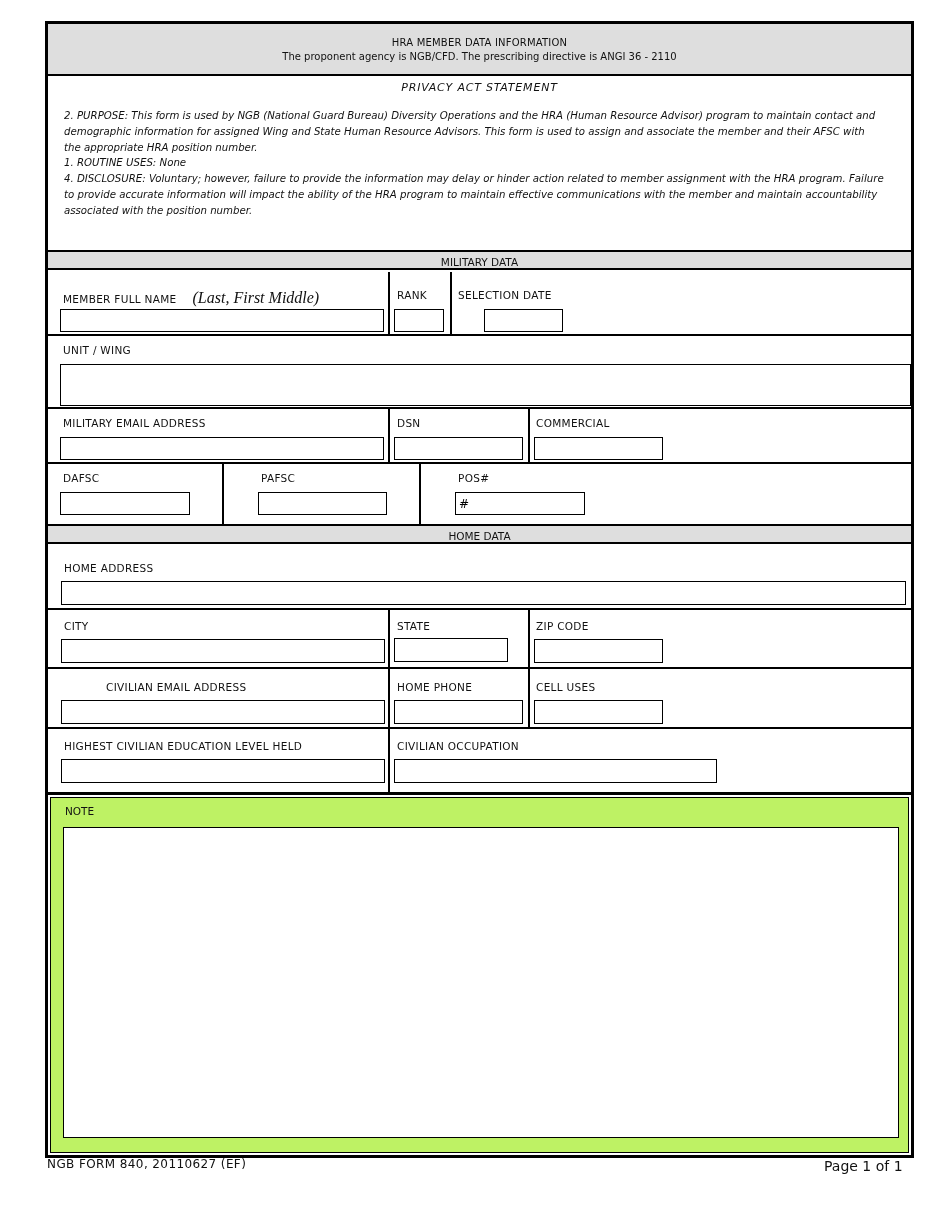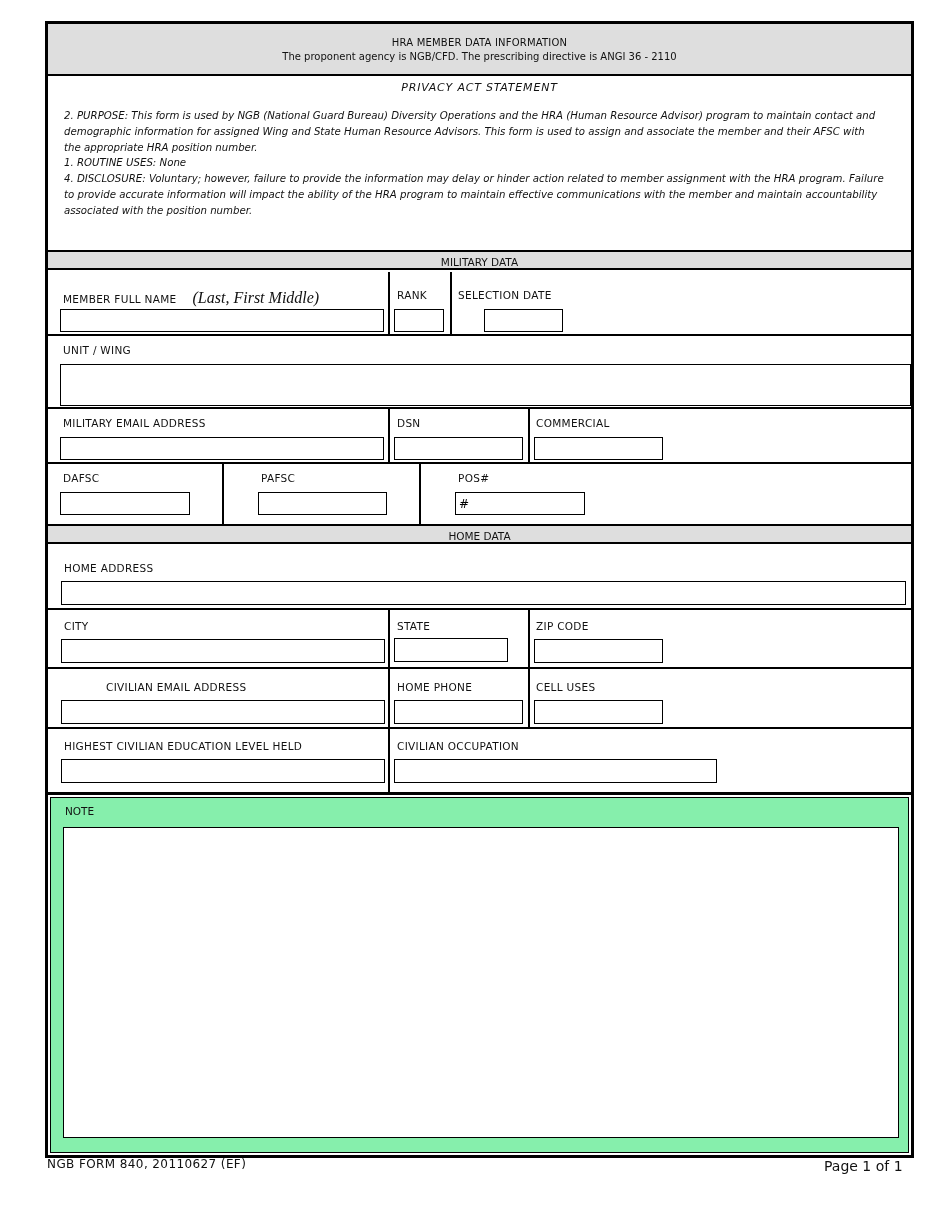--- a/index.html
+++ b/index.html
@@ -20,21 +20,21 @@
   .privacy .ptext p { margin: 0; }
 
   .section-band { position: absolute; left: 0; width: 863px; height: 20px; background: #dedede; text-align: center; font-size: 10.5px; line-height: 20px; border-top: 2px solid #000; border-bottom: 2px solid #000; }
 
   .label { position: absolute; font-size: 10.5px; letter-spacing: 0.3px; white-space: nowrap; }
   .label .hint { font-style: italic; font-size: 16px; margin-left: 16px; letter-spacing: 0; font-family: Liberation Serif, serif; }
 
   .field { position: absolute; border: 1px solid #000; background: #fff; font-size: 12px; padding: 2px 3px; font-family: "DejaVu Sans", sans-serif; }
 
   .note-area { position: absolute; left: 0; top: 768px; width: 863px; height: 363px; border-top: 3px solid #000; }
-  .note-inner { position: absolute; left: 2px; top: 2px; right: 2px; bottom: 2px; border: 1px solid #000; background: #86efac; }
+  .note-inner { position: absolute; left: 2px; top: 2px; right: 2px; bottom: 2px; border: 1px solid #000; background: #bef264; }
   .note-label { position: absolute; left: 14px; top: 7px; font-size: 10.5px; }
   .note-box { position: absolute; left: 12px; top: 29px; width: 836px; height: 311px; border: 1px solid #000; background: #fff; }
 
   .footer-left { position: absolute; left: 47px; top: 1157px; font-size: 12px; letter-spacing: 0.4px; }
   .footer-right { position: absolute; left: 824px; top: 1158px; font-size: 14px; }
 </style>
 </head>
 <body>
 
 <div class="frame">

